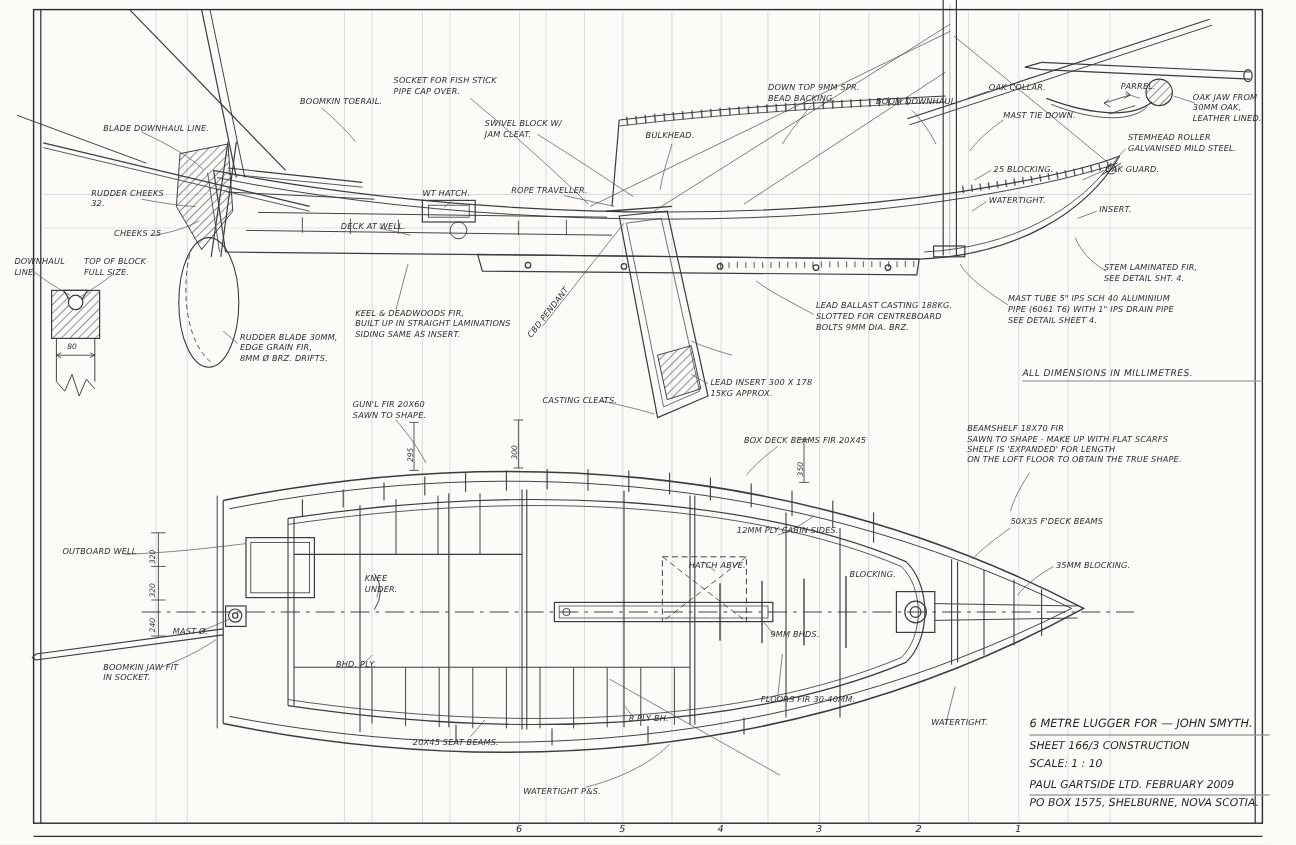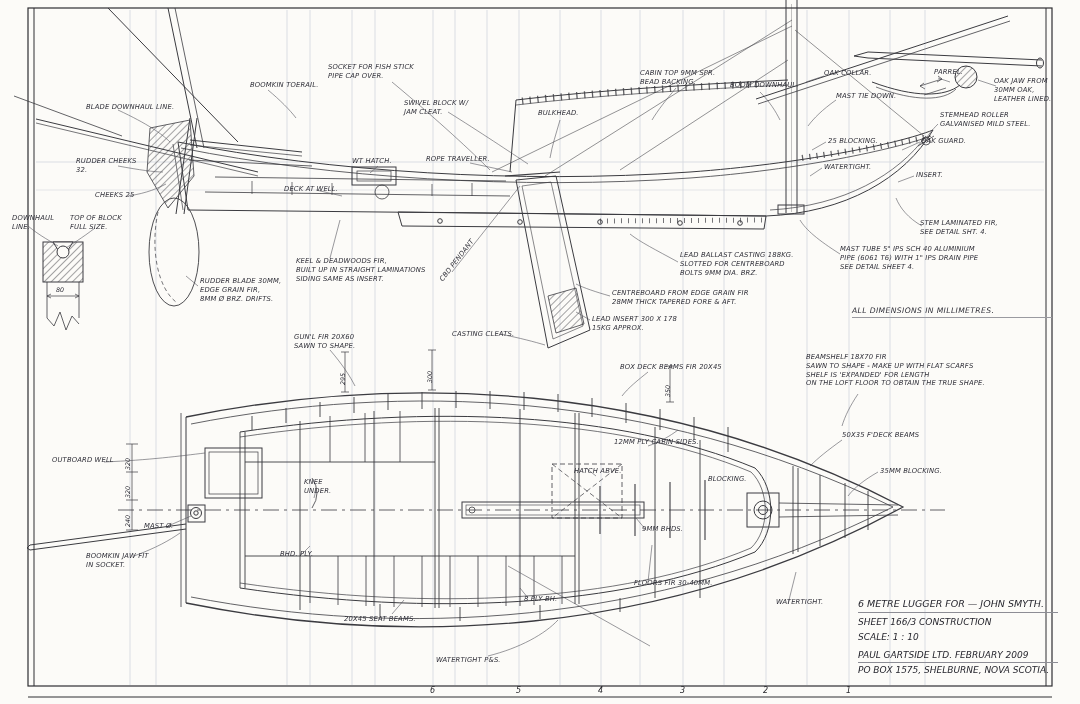--- a/index.html
+++ b/index.html
@@ -261,21 +261,21 @@
 32.</div>
 <div class="ann" style="left:86px;top:103px;width:120px">BLADE DOWNHAUL LINE.</div>
 <div class="ann" style="left:250px;top:81px;width:110px">BOOMKIN TOERAIL.</div>
 <div class="ann" style="left:328px;top:63px;width:120px">SOCKET FOR FISH STICK
 PIPE CAP OVER.</div>
 <div class="ann" style="left:404px;top:99px;width:100px">SWIVEL BLOCK W/
 JAM CLEAT.</div>
 <div class="ann" style="left:352px;top:157px;width:60px">WT HATCH.</div>
 <div class="ann" style="left:426px;top:155px;width:90px">ROPE TRAVELLER.</div>
 <div class="ann" style="left:538px;top:109px;width:60px">BULKHEAD.</div>
-<div class="ann" style="left:640px;top:69px;width:110px">CABIN TOP 9MM SPR.
+<div class="ann" style="left:640px;top:69px;width:110px">DOWN TOP 9MM SPR.
 BEAD BACKING.</div>
 <div class="ann" style="left:730px;top:81px;width:95px">BOOM DOWNHAUL.</div>
 <div class="ann" style="left:824px;top:69px;width:70px">OAK COLLAR.</div>
 <div class="ann" style="left:836px;top:92px;width:90px">MAST TIE DOWN.</div>
 <div class="ann" style="left:934px;top:68px;width:50px">PARREL.</div>
 <div class="ann" style="left:994px;top:77px;width:72px">OAK JAW FROM
 30MM OAK,
 LEATHER LINED.</div>
 <div class="ann" style="left:940px;top:111px;width:112px">STEMHEAD ROLLER
 GALVANISED MILD STEEL.</div>
@@ -289,22 +289,20 @@
 <div class="ann" style="left:296px;top:257px;width:170px">KEEL &amp; DEADWOODS FIR,
 BUILT UP IN STRAIGHT LAMINATIONS
 SIDING SAME AS INSERT.</div>
 <div class="ann" style="left:200px;top:277px;width:110px">RUDDER BLADE 30MM,
 EDGE GRAIN FIR,
 8MM Ø BRZ. DRIFTS.</div>
 <div class="ann diag" style="left:438px;top:278px;width:70px">CBD PENDANT</div>
 <div class="ann" style="left:680px;top:251px;width:150px">LEAD BALLAST CASTING 188KG.
 SLOTTED FOR CENTREBOARD
 BOLTS 9MM DIA. BRZ.</div>
-<div class="ann" style="left:612px;top:289px;width:180px">CENTREBOARD FROM EDGE GRAIN FIR
-28MM THICK  TAPERED FORE &amp; AFT.</div>
 <div class="ann" style="left:592px;top:315px;width:110px">LEAD INSERT 300 X 178
 15KG APPROX.</div>
 <div class="ann" style="left:452px;top:330px;width:95px">CASTING CLEATS.</div>
 <div class="ann" style="left:840px;top:245px;width:205px">MAST TUBE 5" IPS SCH 40 ALUMINIUM
 PIPE (6061 T6) WITH 1" IPS DRAIN PIPE
 SEE DETAIL SHEET 4.</div>
 
 <div class="ann" style="left:294px;top:333px;width:90px">GUN'L FIR 20X60
 SAWN TO SHAPE.</div>
 <div class="ann" style="left:620px;top:363px;width:140px">BOX DECK BEAMS FIR 20X45</div>

